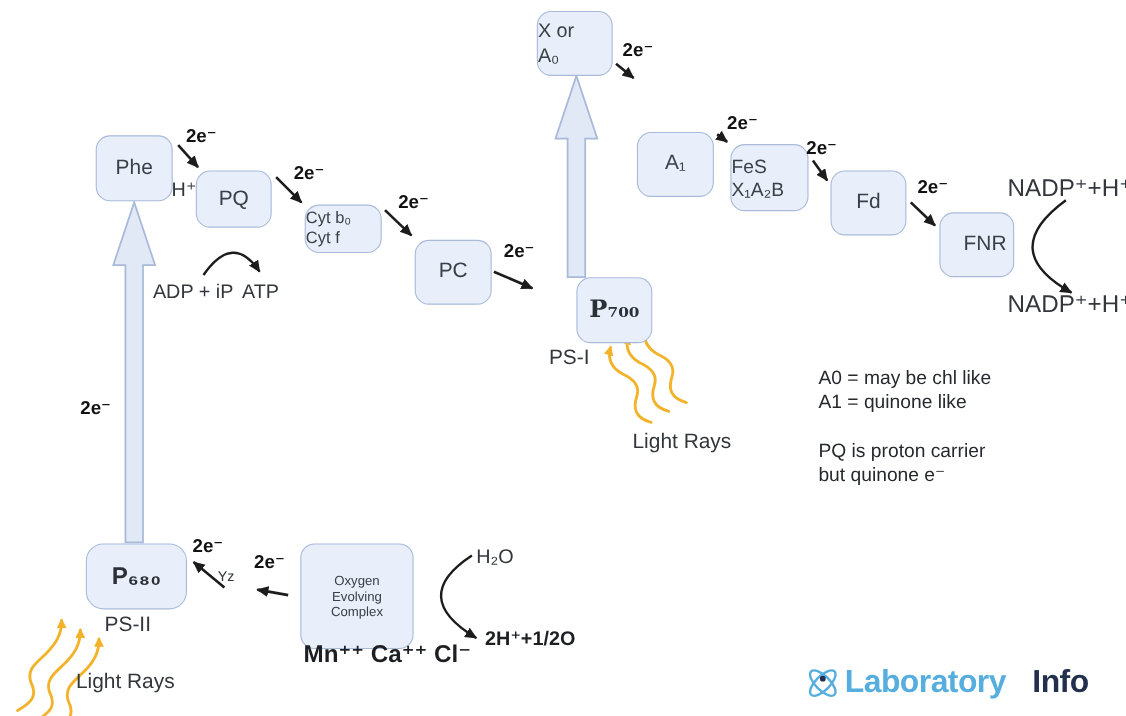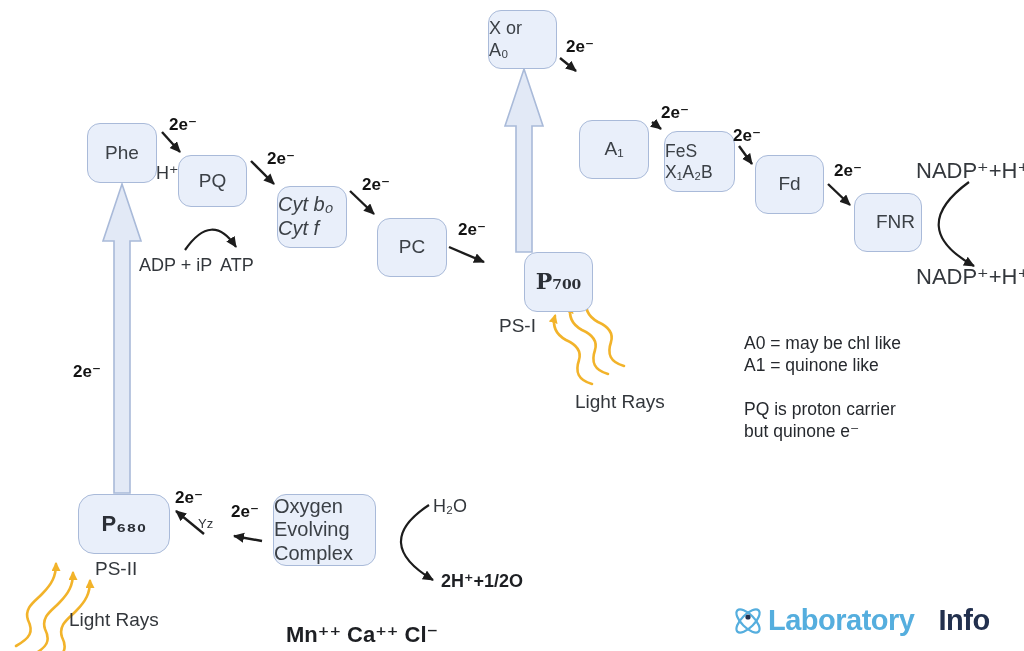--- a/index.html
+++ b/index.html
@@ -86,21 +86,21 @@
   </svg>
 
   <div class="node" style="left:87px;top:123px;width:70px;height:60px;">
     <span>Phe</span>
   </div>
 
   <div class="node" style="left:178px;top:155px;width:69px;height:52px;">
     <span>PQ</span>
   </div>
 
-  <div class="node left-align small" style="left:277px;top:186px;width:70px;height:62px;font-size:20px;font-style:italic;">
+  <div class="node left-align small" style="left:277px;top:186px;width:70px;height:44px;font-size:15px;">
     <span>Cyt b₀</span>
     <span>Cyt f</span>
   </div>
 
   <div class="node" style="left:377px;top:218px;width:70px;height:59px;">
     <span>PC</span>
   </div>
 
   <div class="node serif" style="left:488px;top:252px;width:69px;height:60px;margin-left:36px;">
     <span class="big-sub">P₇₀₀</span>
@@ -125,21 +125,21 @@
   </div>
 
   <div class="node" style="left:854px;top:193px;width:68px;height:59px;padding-left:15px;">
     <span>FNR</span>
   </div>
 
   <div class="node" style="left:78px;top:494px;width:92px;height:60px;border-radius:16px;">
     <span class="big-sub">P₆₈₀</span>
   </div>
 
-  <div class="node left-align" style="left:273px;top:494px;width:103px;height:72px;font-size:20px;">
+  <div class="node left-align" style="left:273px;top:494px;width:103px;height:96px;font-size:12px;align-items:center;">
     <span>Oxygen</span>
     <span>Evolving</span>
     <span>Complex</span>
   </div>
 
   <div class="lbl e" style="left:169px;top:114px;">2e⁻</div>
   <div class="lbl e" style="left:267px;top:148px;">2e⁻</div>
   <div class="lbl e" style="left:362px;top:174px;">2e⁻</div>
   <div class="lbl e" style="left:458px;top:219px;">2e⁻</div>
   <div class="lbl e" style="left:566px;top:36px;">2e⁻</div>
@@ -149,21 +149,21 @@
   <div class="lbl e" style="left:73px;top:361px;">2e⁻</div>
   <div class="lbl e" style="left:175px;top:487px;">2e⁻</div>
   <div class="lbl e" style="left:231px;top:501px;">2e⁻</div>
 
   <div class="lbl" style="left:156px;top:162px;">H⁺</div>
   <div class="lbl" style="left:139px;top:255px;">ADP + iP</div>
   <div class="lbl" style="left:220px;top:255px;">ATP</div>
   <div class="lbl" style="left:95px;top:558px;font-size:19px;">PS-II</div>
   <div class="lbl" style="left:69px;top:609px;font-size:19px;">Light Rays</div>
   <div class="lbl" style="left:198px;top:516px;font-size:13px;">Yz</div>
-  <div class="lbl bold small" style="left:286px;top:582px;margin-top:40px;">Mn⁺⁺ Ca⁺⁺ Cl⁻</div>
+  <div class="lbl bold small" style="left:276px;top:582px;">Mn⁺⁺ Ca⁺⁺ Cl⁻</div>
   <div class="lbl" style="left:433px;top:496px;">H₂O</div>
   <div class="lbl bold" style="left:441px;top:570px;">2H⁺+1/2O</div>
   <div class="lbl" style="left:499px;top:315px;font-size:19px;">PS-I</div>
   <div class="lbl" style="left:575px;top:391px;font-size:19px;">Light Rays</div>
   <div class="lbl small" style="left:916px;top:158px;">NADP⁺+H⁺</div>
   <div class="lbl small" style="left:916px;top:264px;">NADP⁺+H⁺</div>
 
   <div class="notes" style="left:744px;top:332px;">
     <div>A0 = may be chl like</div>
     <div>A1 = quinone like</div>

